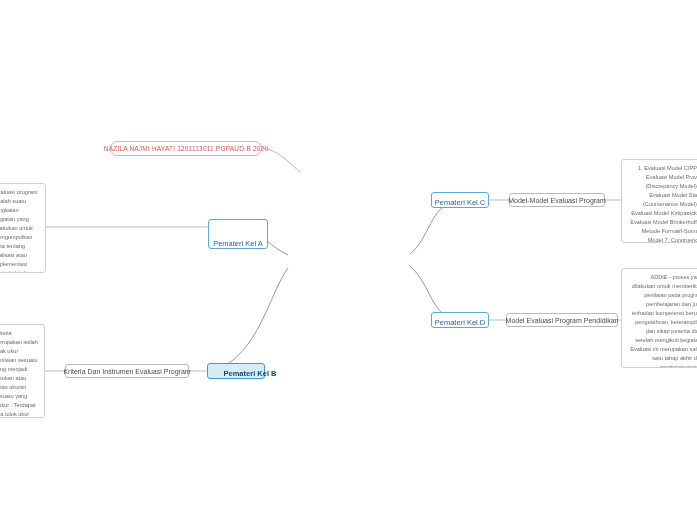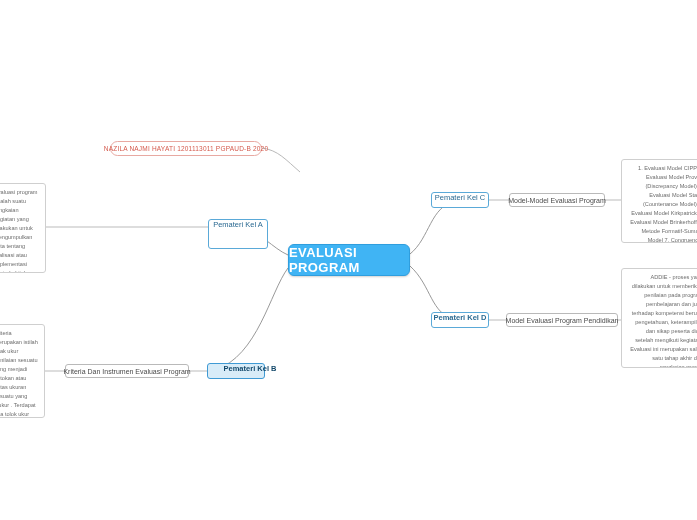--- a/index.html
+++ b/index.html
@@ -28,21 +28,21 @@
     box-shadow:0 1px 2px rgba(0,0,0,.18);
   }
 
   
   .branch{
     background:#ffffff;
     border:1px solid #5aa9d8;
     border-radius:3px;
     color:#2b6a92;
     font-size:7.5px;
-    display:flex;align-items:flex-start;justify-content:center;
+    display:flex;align-items:flex-end;justify-content:center;
     white-space:nowrap;
   }
   .branch.selected{
     background:#d8ecf8;
     border:1px solid #3f9ad4;
     color:#14496b;
     font-weight:bold;
     padding-left:28px;
   }
 
@@ -111,41 +111,38 @@
       <path d="M487,200 L510,200" stroke="#b3b3b3"></path>
 
       <path d="M604,200 L622,200" stroke="#b3b3b3"></path>
 
       <path d="M487,320 L507,320" stroke="#b3b3b3"></path>
 
       <path d="M617,320 L622,320" stroke="#b3b3b3"></path>
     </g>
   </svg>
 
-  <div class="node central" style="left:288px;top:244px;width:122px;height:32px;">
-    <span>EVALUASI PROGRAM</span>
-  </div>
 
   <div class="node capsule" style="left:110px;top:141px;width:152px;height:15px;">
     <span>NAZILA NAJMI HAYATI 1201113011 PGPAUD-B 2020</span>
   </div>
 
   <div class="node branch" style="left:208px;top:219px;width:60px;height:30px;">
     <span>Pemateri Kel A</span>
   </div>
 
   <div class="node branch selected" style="left:207px;top:363px;width:58px;height:16px;">
     <span>Pemateri Kel B</span>
   </div>
 
   <div class="node branch" style="left:431px;top:192px;width:58px;height:16px;">
     <span>Pemateri Kel C</span>
   </div>
 
-  <div class="node branch" style="left:431px;top:312px;width:58px;height:16px;font-weight:bold;">
+  <div class="node branch" style="left:431px;top:312px;width:58px;height:16px;">
     <span>Pemateri Kel D</span>
   </div>
 
   <div class="node sub" style="left:509px;top:193px;width:96px;height:14px;">
     <span>Model-Model Evaluasi Program</span>
   </div>
 
   <div class="node sub" style="left:506px;top:313px;width:112px;height:14px;">
     <span>Model Evaluasi Program Pendidikan</span>
   </div>

